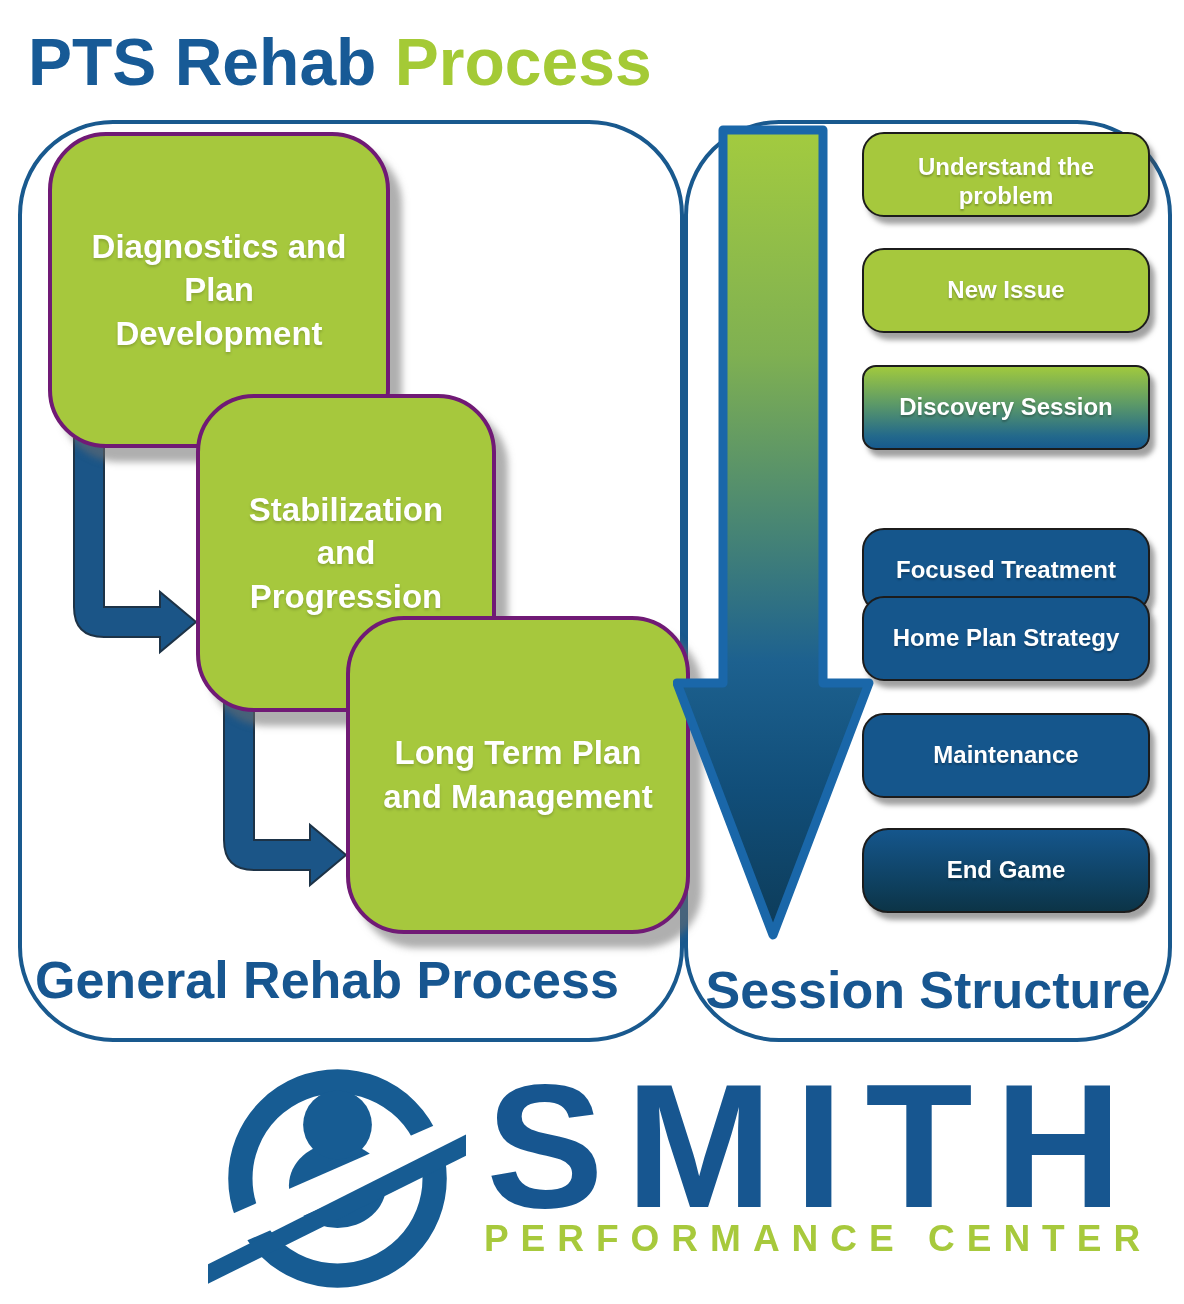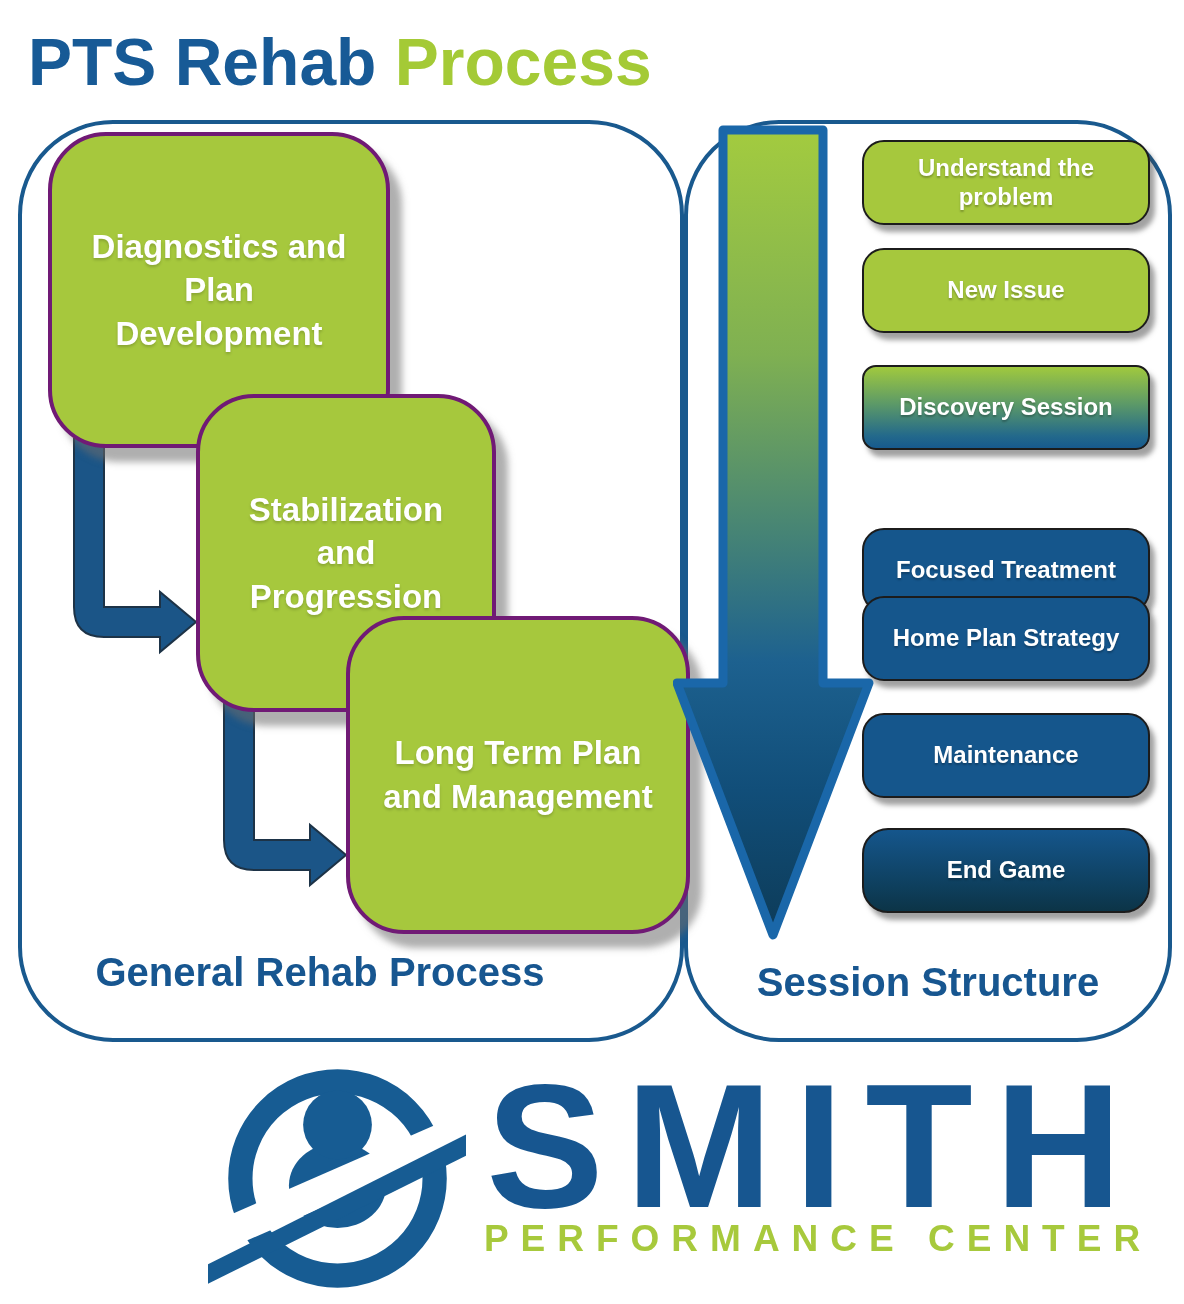--- a/index.html
+++ b/index.html
@@ -39,21 +39,21 @@
         color:#ffffff;font-weight:bold;font-size:24px;line-height:1.2;
         box-shadow:5px 7px 5px rgba(70,70,70,.5);
         box-sizing:border-box;padding:4px 10px;
         text-shadow:0 2px 2px rgba(0,0,0,.25);}
   .step.green{background:#a6c83d;}
   .step.gradient{background:linear-gradient(180deg,#a0c93e 0%,#5d9a67 45%,#23698b 85%,#175a8e 100%);border-radius:14px;}
   .step.blue{background:#15568c;}
   .step.dark{background:linear-gradient(180deg,#15568c 0%,#0e3f5d 70%,#0c3447 100%);}
   
   .panel-label{position:absolute;z-index:5;color:#175690;font-weight:bold;
-               font-size:40px;text-align:center;white-space:nowrap;}
+               font-size:52px;text-align:center;white-space:nowrap;}
   #label-left{left:35px;top:950px;width:570px;}
   #label-right{left:700px;top:960px;width:456px;}
   
   .logo-icon{position:absolute;left:208px;top:1062px;z-index:2;}
   .logo-name{position:absolute;left:468px;top:1058px;width:694px;z-index:2;
              text-align:center;font-size:176px;font-weight:bold;color:#175690;
              letter-spacing:22px;line-height:1;white-space:nowrap;}
   .logo-tagline{position:absolute;left:478px;top:1218px;width:680px;z-index:2;
                 text-align:center;font-size:37px;font-weight:bold;color:#a7c93c;
                 letter-spacing:12px;white-space:nowrap;}
@@ -94,21 +94,21 @@
         <stop offset="0.28" stop-color="#7fb052"></stop>
         <stop offset="0.5" stop-color="#468475"></stop>
         <stop offset="0.66" stop-color="#1d618f"></stop>
         <stop offset="0.82" stop-color="#114e79"></stop>
         <stop offset="1" stop-color="#0d3b58"></stop>
       </linearGradient>
     </defs>
     <path d="M50,10 H150 V563 H196 L100,815 L4,563 H50 Z" fill="url(#agrad)" stroke="#1a67a9" stroke-width="9" stroke-linejoin="round"></path>
   </svg>
 
-  <div class="step green" style="top:140px;">
+  <div class="step green" style="top:132px;align-items:flex-end;">
       <span>Understand the problem</span>
     </div>
   <div class="step green" style="top:248px;">
       <span>New Issue</span>
     </div>
   <div class="step gradient" style="top:365px;">
       <span>Discovery Session</span>
     </div>
   <div class="step blue" style="top:480px;margin-top:48px;">
       <span>Focused Treatment</span>

